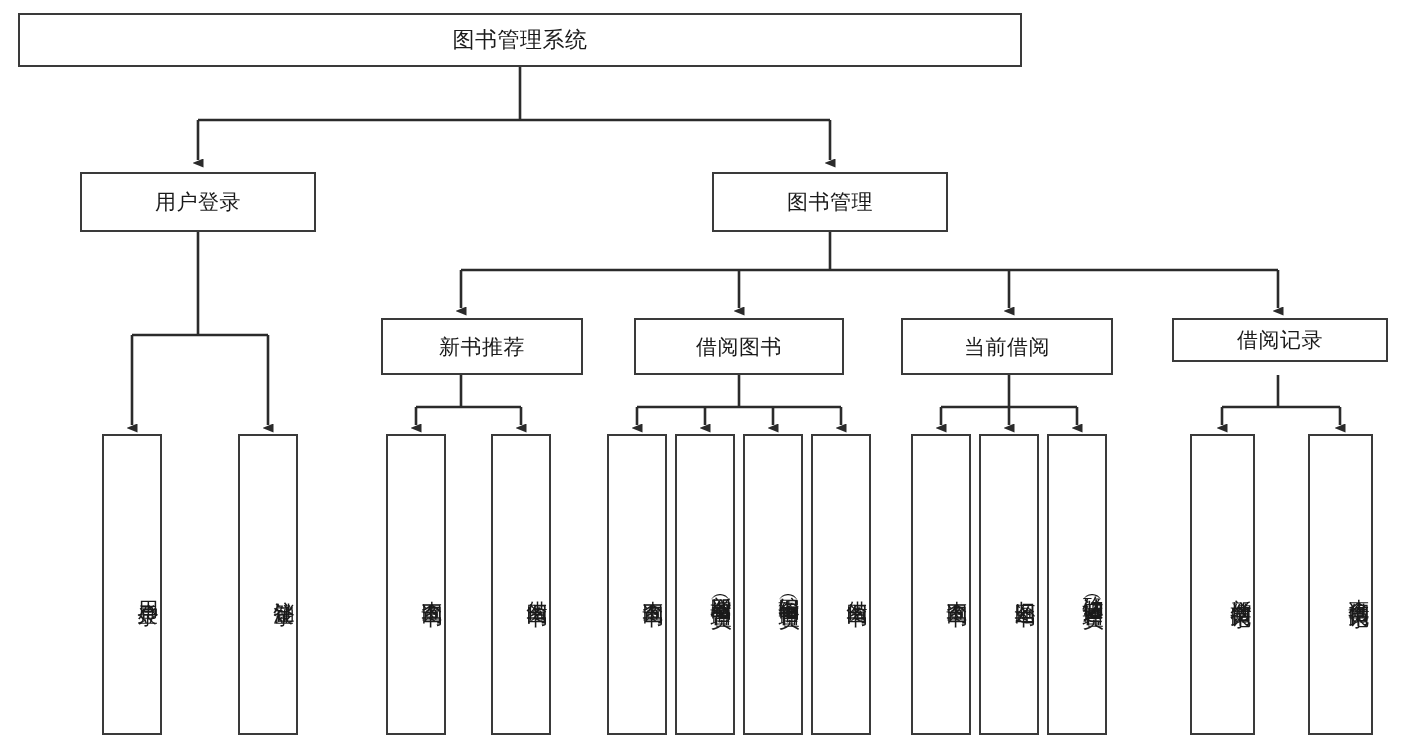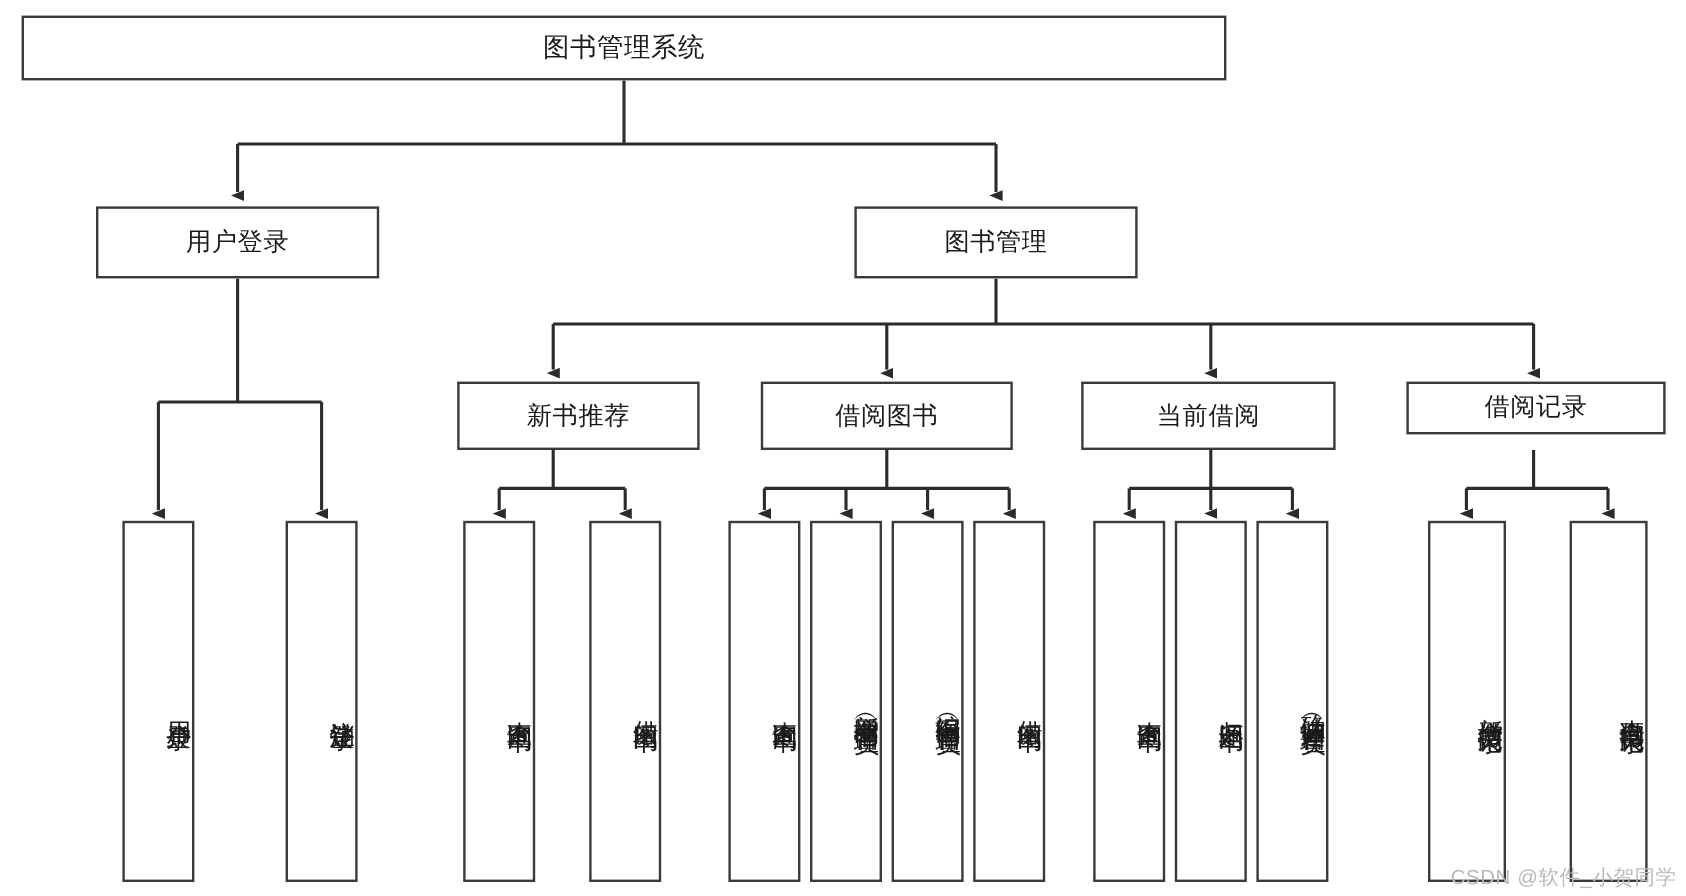--- a/index.html
+++ b/index.html
@@ -187,15 +187,14 @@
   </div>
 
   <div class="node node-v" style="left:1190px; top:434px; width:65px; height:301px;">
     <span>新增借阅记录</span>
   </div>
 
   <div class="node node-v" style="left:1308px; top:434px; width:65px; height:301px;">
     <span>查询借阅记录</span>
   </div>
 
-  <div id="watermark">CSDN @软件_小贺同学</div>
 
 </div>
 
 </body></html>

